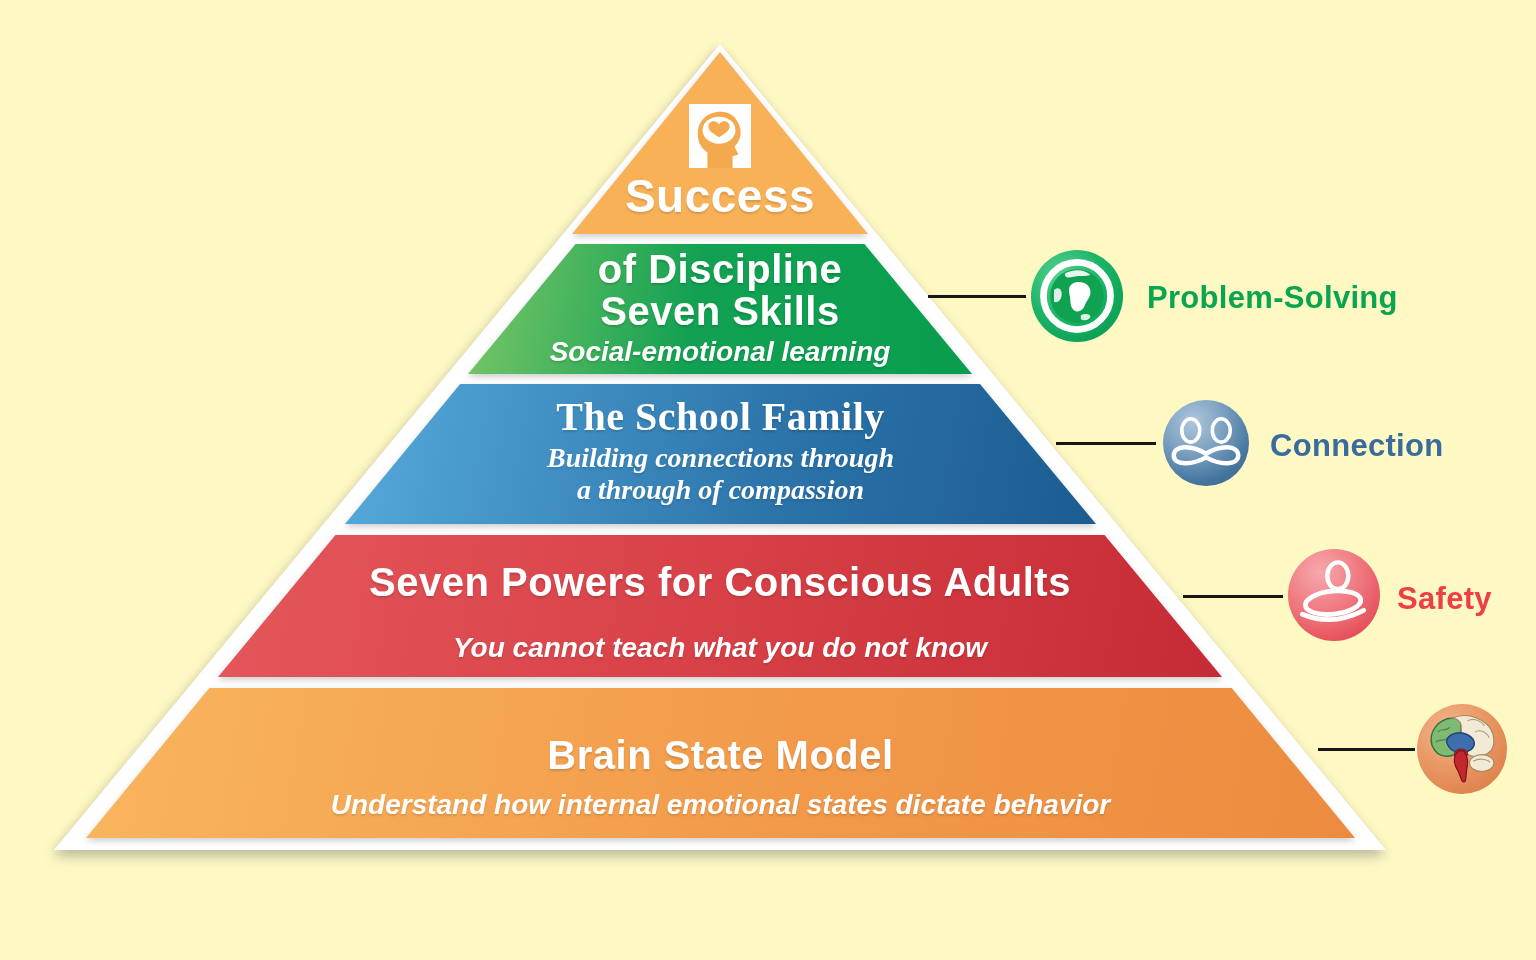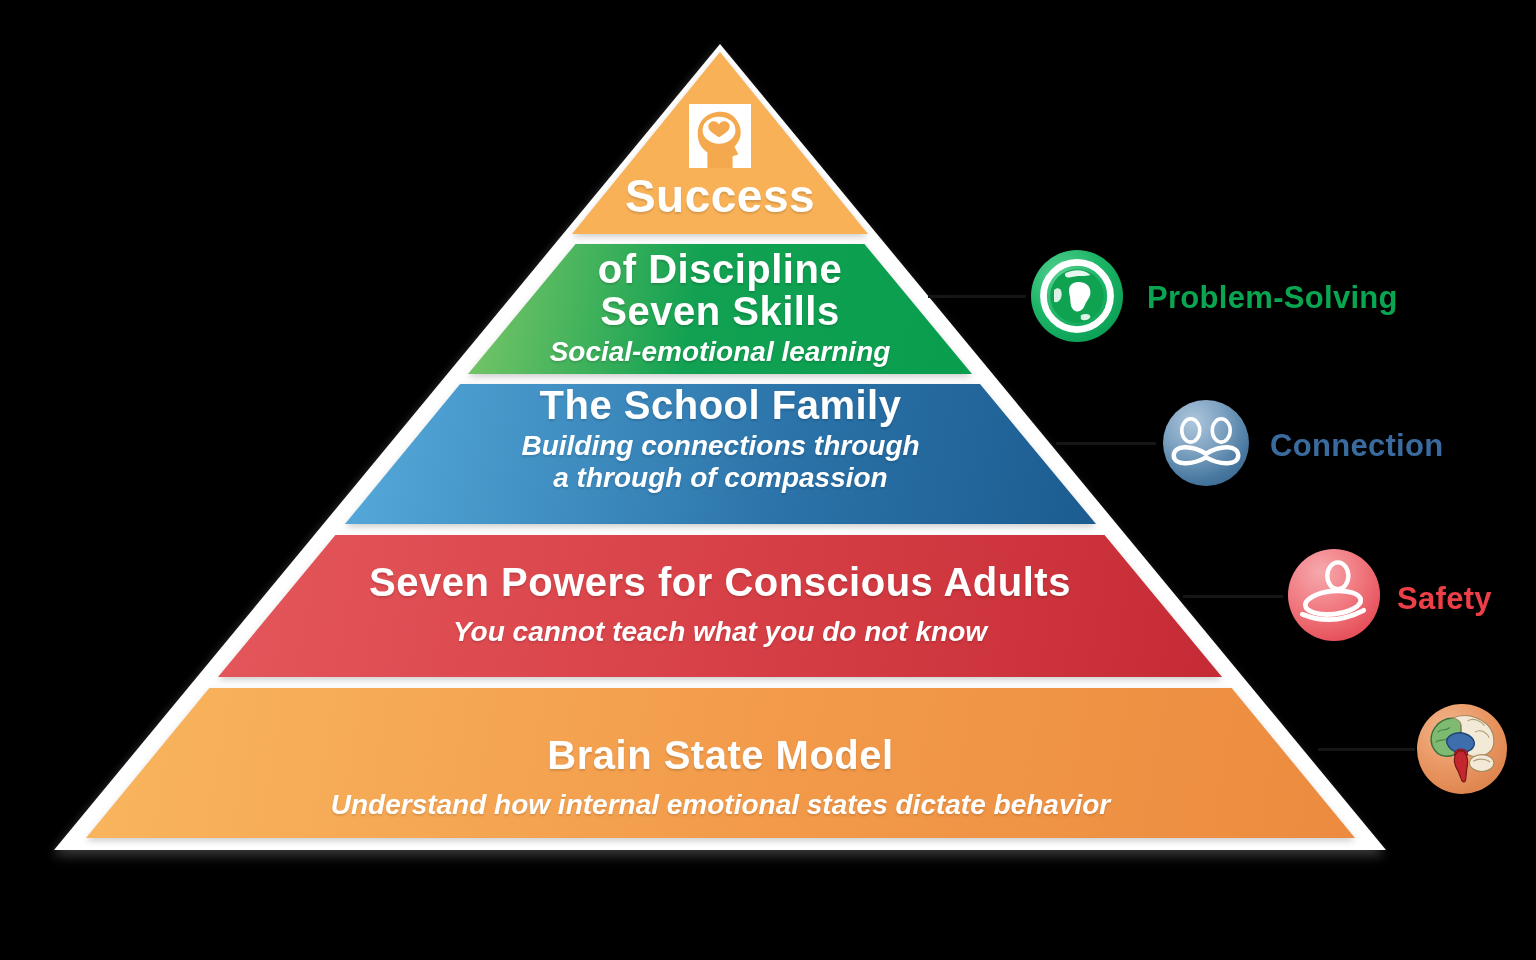--- a/index.html
+++ b/index.html
@@ -1,17 +1,17 @@
 <!DOCTYPE html>
 <html><head>
 <meta charset="utf-8">
 <style>
   html,body{margin:0;padding:0;background:#ffffff;}
   .canvas{
-    position:relative;width:1536px;height:960px;background:#000000;overflow:hidden;
+    position:relative;width:1536px;height:960px;background:#fef9c3;overflow:hidden;
     font-family:"Liberation Sans",sans-serif;
   }
   .layer{position:absolute;inset:0;}
 
   
   .sil-wrap{filter:drop-shadow(0 6px 6px rgba(110,110,110,.35)) drop-shadow(-3px 3px 4px rgba(130,130,130,.22));}
   .silhouette{
     position:absolute;left:54px;top:44px;width:1332px;height:806px;background:#ffffff;
     clip-path:polygon(50% 0,100% 100%,0 100%);
   }
@@ -25,28 +25,30 @@
   .band-tip{
     left:572px;top:52px;width:296px;height:182px;background:#F8B157;
     clip-path:polygon(50% 0,100% 100%,0 100%);
   }
   .band-green{
     left:468px;top:244px;width:504px;height:130px;padding-top:4px;
     background:linear-gradient(100deg,#7CC768 0%,#12A152 45%,#089E4E 100%);
     clip-path:polygon(21.35% 0,78.65% 0,100% 100%,0 100%);
   }
   .band-blue{
-    left:345px;top:384px;width:751px;height:140px;
+    left:345px;top:384px;width:751px;height:140px;padding-top:12px;
     background:linear-gradient(100deg,#56AADB 0%,#2A72A8 60%,#1C5C90 100%);
     clip-path:polygon(15.33% 0,84.55% 0,100% 100%,0 100%);
+    font-family:Liberation Serif, serif;
   }
   .band-red{
     left:218px;top:535px;width:1004px;height:142px;padding-top:26px;
     background:linear-gradient(100deg,#E4575B 0%,#D63E45 55%,#C52B35 100%);
     clip-path:polygon(11.7% 0,88.3% 0,100% 100%,0 100%);
+    gap:16px;
   }
   .band-orange{
     left:86px;top:688px;width:1269px;height:150px;padding-top:46px;
     background:linear-gradient(100deg,#F9B55E 0%,#F29A4A 55%,#EC8B3F 100%);
     clip-path:polygon(9.72% 0,90.28% 0,100% 100%,0 100%);
   }
 
   .title{
     font-weight:800;font-size:40px;letter-spacing:.5px;line-height:1.05;
     text-shadow:0 2px 2px rgba(0,0,0,.14);

